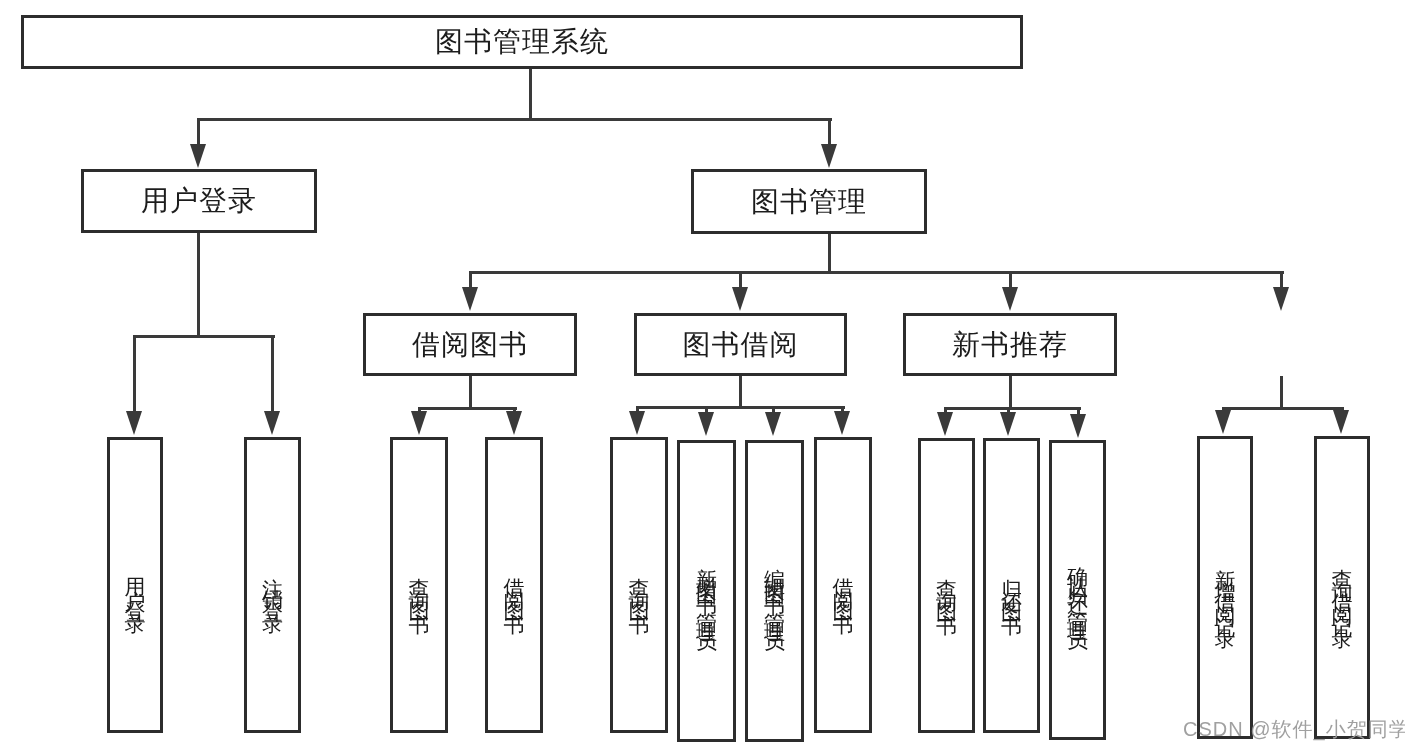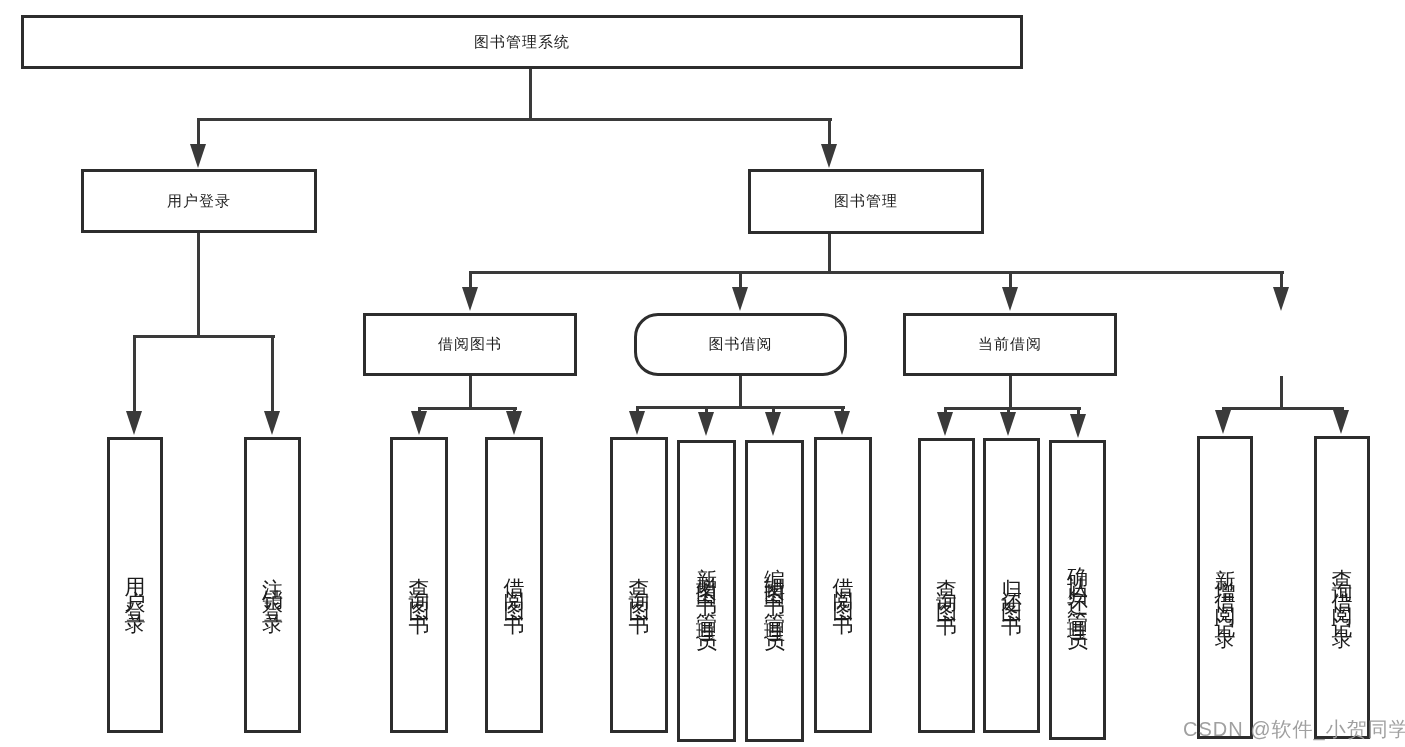--- a/index.html
+++ b/index.html
@@ -12,21 +12,21 @@
     overflow: hidden;
   }
   .hbox {
     position: absolute;
     box-sizing: border-box;
     border: 3px solid #2d2d2d;
     background: #ffffff;
     display: flex;
     align-items: center;
     justify-content: center;
-    font-size: 15px;
+    font-size: 28px;
     color: #1c1c1c;
     letter-spacing: 1px;
     z-index: 2;
   }
   .vbox {
     position: absolute;
     box-sizing: border-box;
     border: 3px solid #2d2d2d;
     background: #ffffff;
     display: flex;
@@ -67,27 +67,27 @@
 </style>
 </head>
 <body>
 
 <div class="canvas">
 
   <div class="hbox" style="left:21px; top:15px; width:1002px; height:54px;">图书管理系统</div>
 
   <div class="hbox" style="left:81px; top:169px; width:236px; height:64px;">用户登录</div>
 
-  <div class="hbox" style="left:748px; top:169px; width:236px; height:65px;">图书管理</div>
+  <div class="hbox" style="left:691px; top:169px; width:236px; height:65px;">图书管理</div>
 
   <div class="hbox" style="left:363px; top:313px; width:214px; height:63px;">借阅图书</div>
 
-  <div class="hbox" style="left:634px; top:313px; width:213px; height:63px;border-radius:24px;">图书借阅</div>
+  <div class="hbox" style="left:634px; top:313px; width:213px; height:63px;">图书借阅</div>
 
-  <div class="hbox" style="left:903px; top:313px; width:214px; height:63px;">当前借阅</div>
+  <div class="hbox" style="left:903px; top:313px; width:214px; height:63px;">新书推荐</div>
 
 
   <div class="vbox" style="left:107px; top:437px; width:56px; height:296px;">用户登录</div>
   <div class="vbox" style="left:244px; top:437px; width:57px; height:296px;">注销登录</div>
 
   <div class="vbox" style="left:390px; top:437px; width:58px; height:296px;">查询图书</div>
   <div class="vbox" style="left:485px; top:437px; width:58px; height:296px;">借阅图书</div>
 
   <div class="vbox" style="left:610px; top:437px; width:58px; height:296px;">查询图书</div>
   <div class="vbox long" style="left:677px; top:440px; width:59px; height:302px;">新增图书（管理员）</div>

